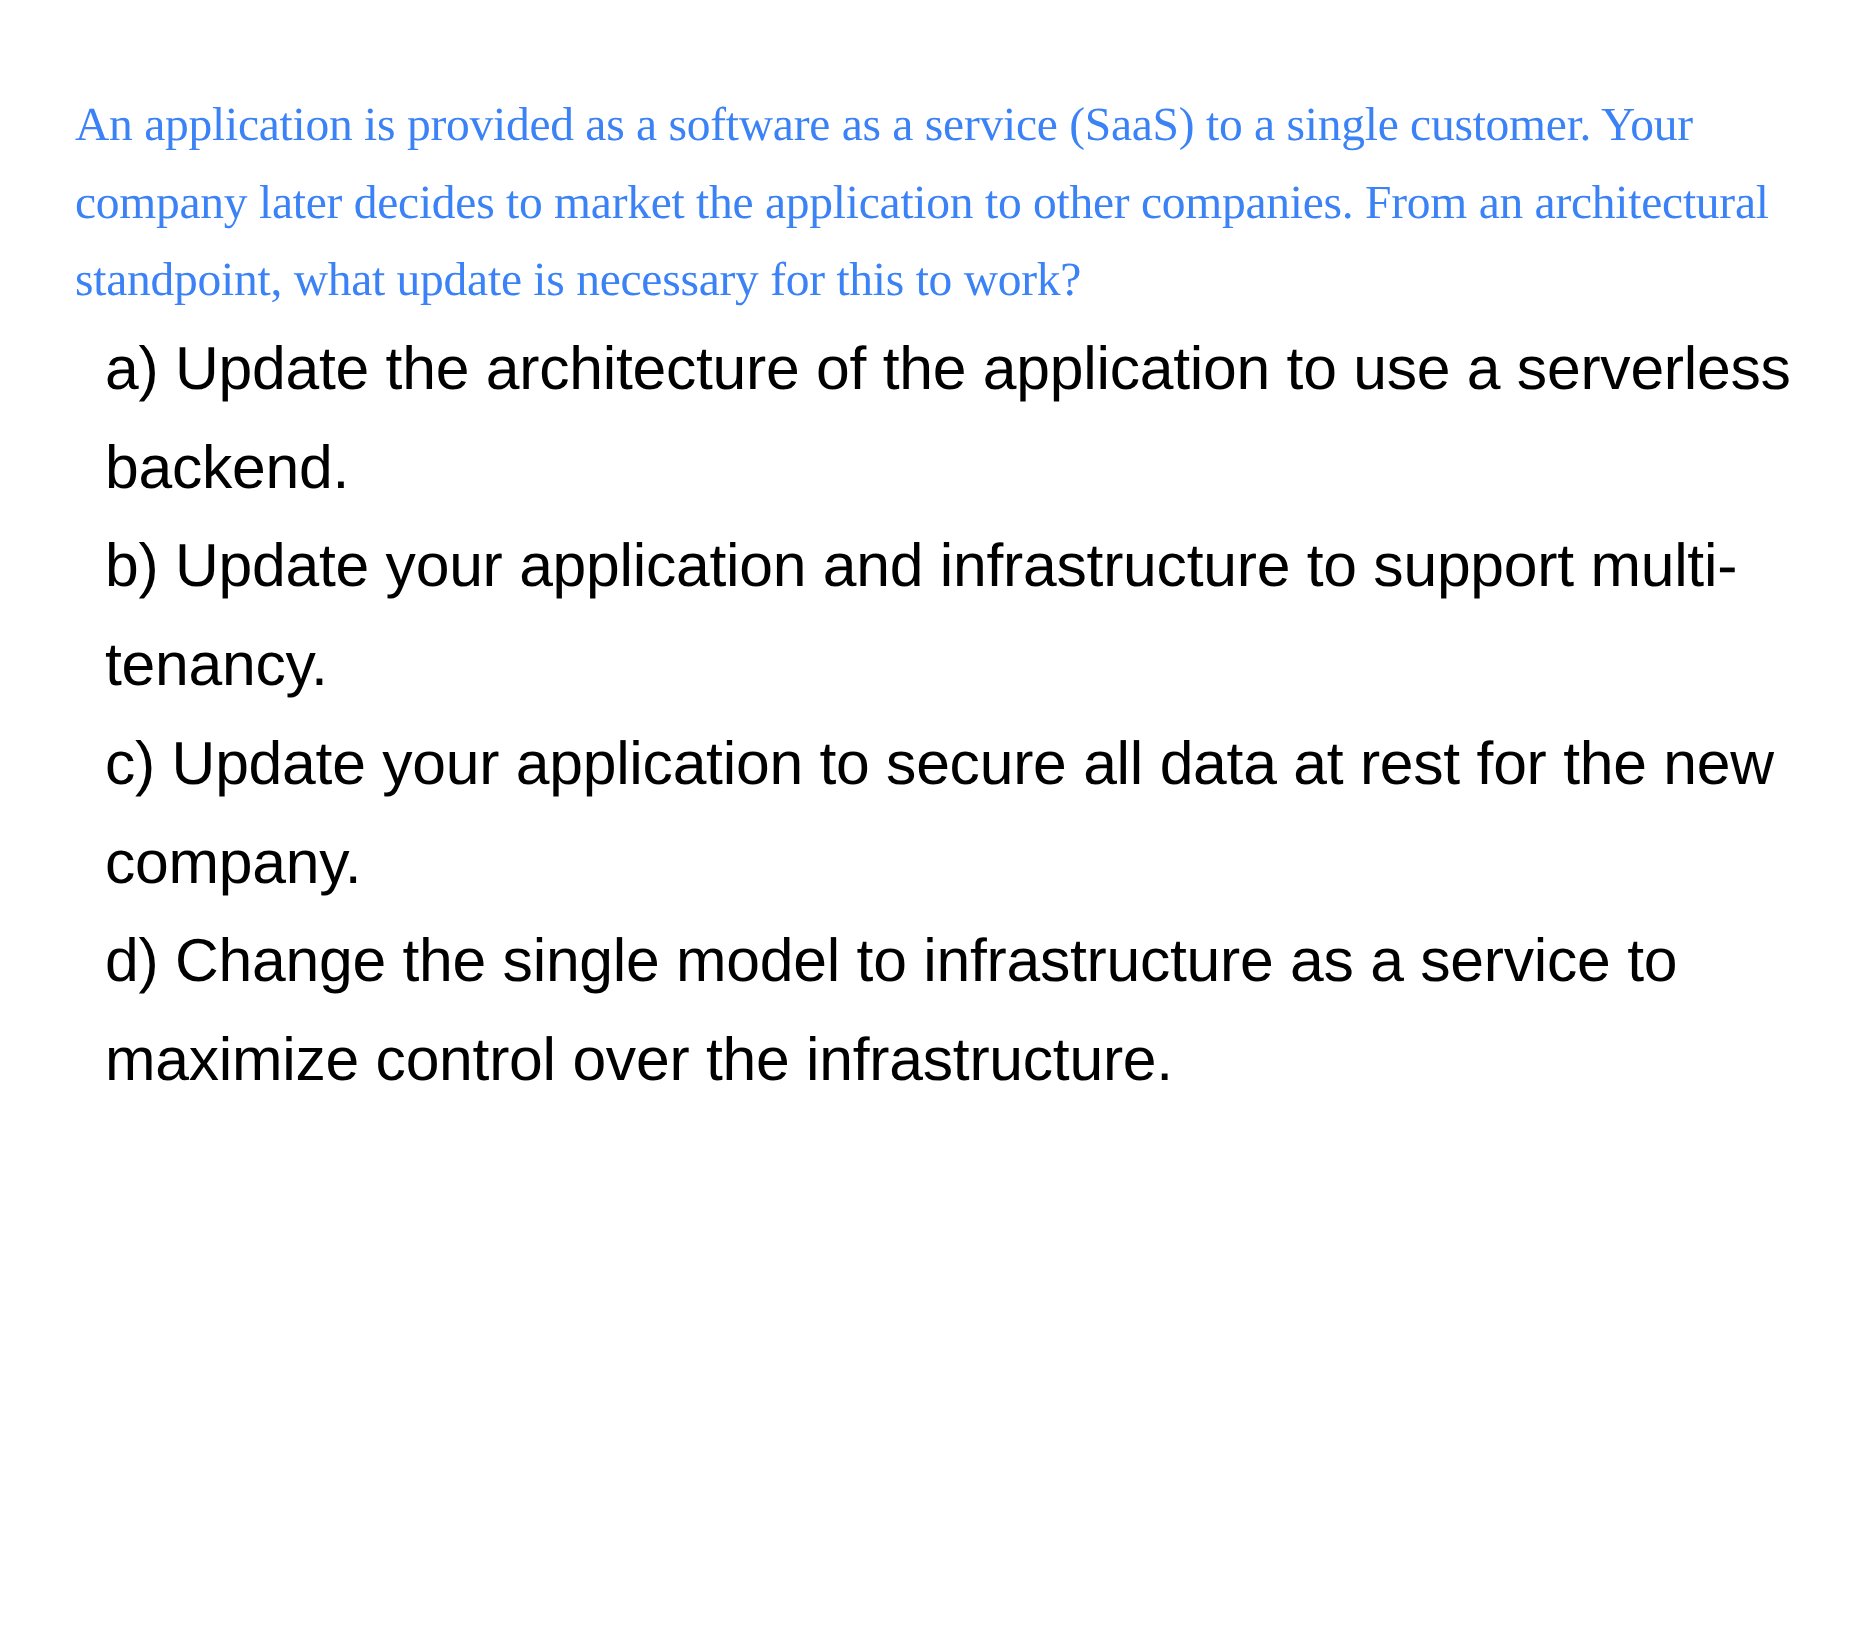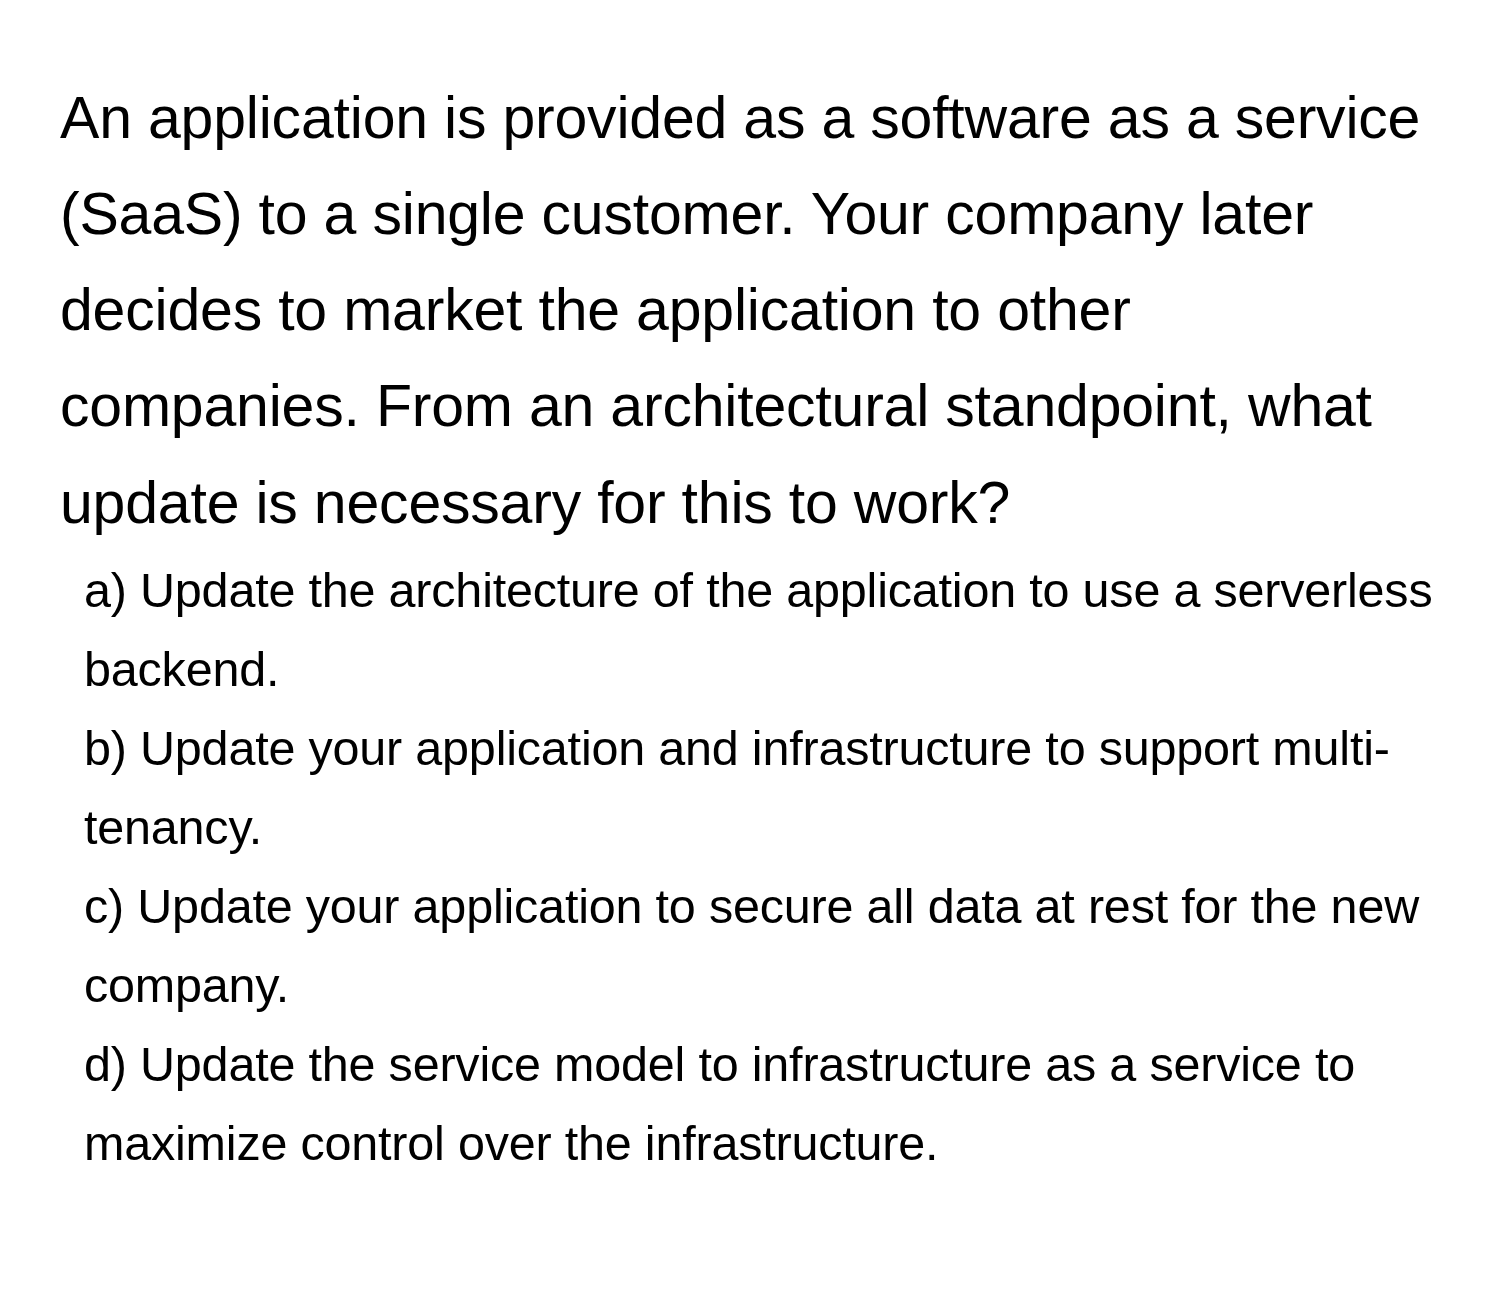--- a/index.html
+++ b/index.html
@@ -8,25 +8,26 @@
       box-sizing: border-box;
     }
     body {
       font-family: -apple-system, BlinkMacSystemFont, "Segoe UI", Helvetica, Arial, sans-serif;
       background-color: #ffffff;
       width: 1500px;
       height: 1304px;
       padding: 70px 60px 60px 60px;
     }
     .question-text {
-      font-size: 59px;
+      font-size: 38px;
       line-height: 1.63;
-      color: #000000;
+      color: #3b82f6;
       font-weight: 400;
       letter-spacing: -0.2px;
+      font-family: Liberation Serif, serif;
     }
     .option {
       font-size: 48.5px;
       line-height: 1.63;
       color: #000000;
       font-weight: 400;
       letter-spacing: -0.2px;
       margin-left: 24px;
     }
   </style>
@@ -45,14 +46,14 @@
   <span>Update your application and infrastructure to support multi-tenancy.</span>
 </div>
 
 <div class="option">
   <span>c)</span>
   <span>Update your application to secure all data at rest for the new company.</span>
 </div>
 
 <div class="option">
   <span>d)</span>
-  <span>Update the service model to infrastructure as a service to maximize control over the infrastructure.</span>
+  <span>Change the single model to infrastructure as a service to maximize control over the infrastructure.</span>
 </div>
 
 </body></html>

